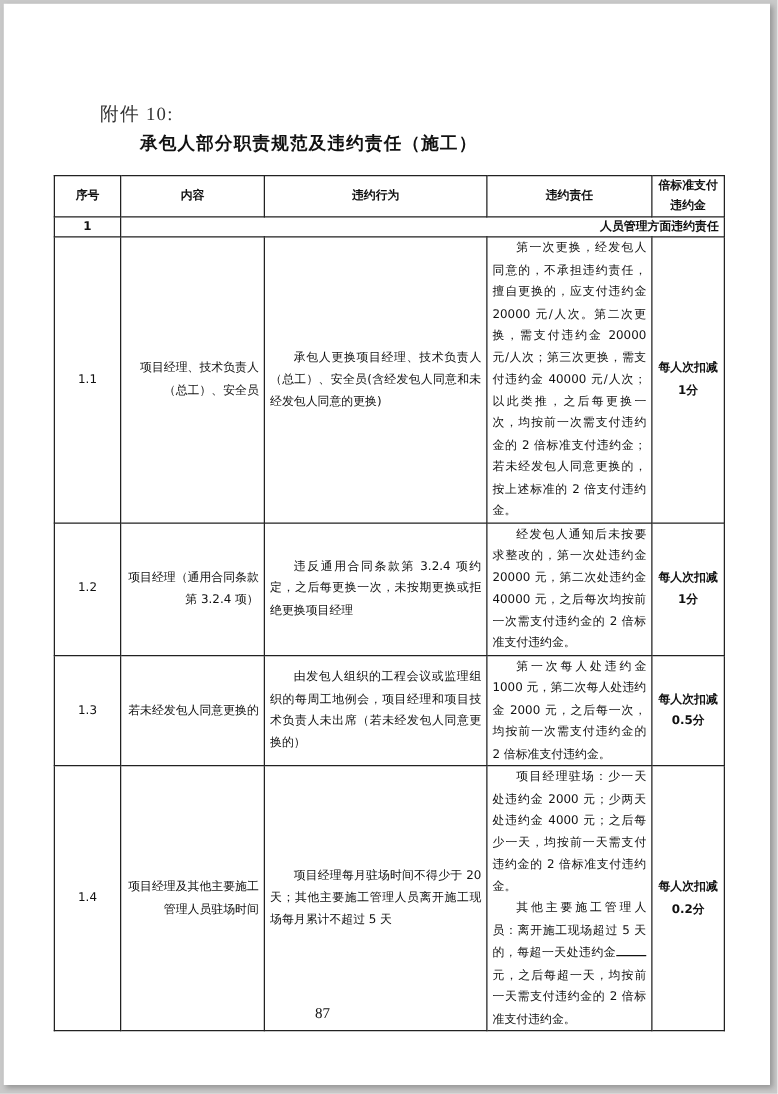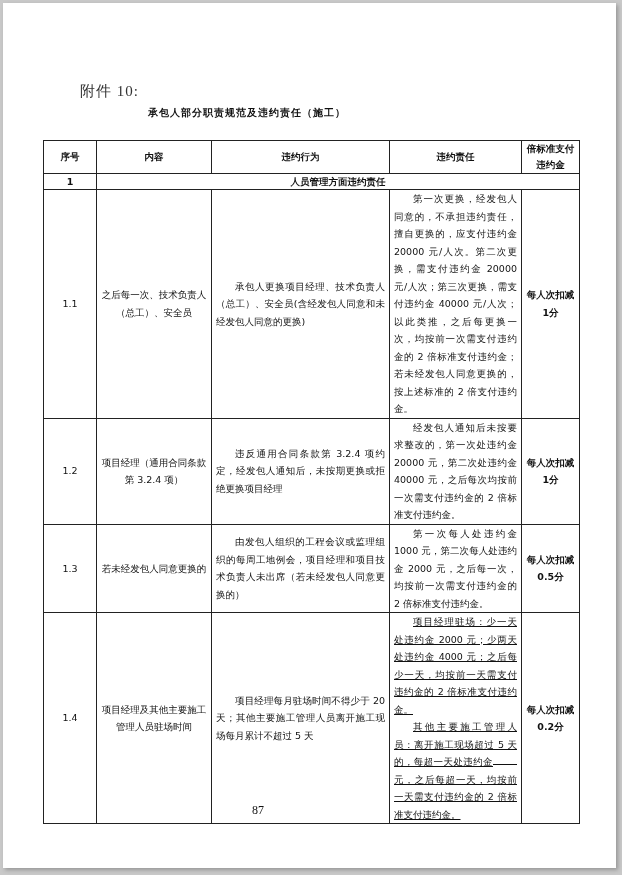--- a/index.html
+++ b/index.html
@@ -16,45 +16,45 @@
     box-shadow: 2px 2px 4px rgba(0,0,0,0.25);
   }
   .attach-label {
     position: absolute; left: 80px; top: 82px;
     font-family: "Liberation Serif", "DejaVu Serif", serif;
     font-size: 15px; color: #333; letter-spacing: 1px;
   }
   .doc-title {
     position: absolute; left: 0; top: 106px; width: 494px; text-align: center;
     font-family: "DejaVu Sans", sans-serif;
-    font-weight: bold; font-size: 10px; letter-spacing: 1px;
+    font-weight: bold; font-size: 14px; letter-spacing: 1px;
     box-sizing: border-box;
   }
   table.grid {
     position: absolute; left: 43px; top: 140px;
     border-collapse: collapse; table-layout: fixed;
     width: 536px;
     font-family: "DejaVu Sans", sans-serif;
     font-size: 9.5px; line-height: 17.5px;
   }
   table.grid td, table.grid th {
     border: 1.2px solid #222;
     padding: 0 4px;
     vertical-align: middle;
   }
   th {
     font-weight: bold; font-size: 9.5px; text-align: center; line-height: 16px;
   }
   .c-no { text-align: center; }
-  .c-content { text-align: center; padding-left: 7px; margin-top: 36px; }
+  .c-content { text-align: right; padding-left: 7px; margin-top: 36px; }
   .c-behavior { text-align: justify; text-indent: 2em; padding: 0 6px; margin-left: 12px; }
   .c-liability { text-align: justify; text-indent: 2em; vertical-align: top; padding: 0 5px; }
   .c-score { text-align: center; vertical-align: top; font-weight: bold; padding-top: 0; }
   .section-row td { font-weight: bold; height: 15px; line-height: 15px; }
-  .p { display: block; text-decoration: underline; }
+  .p { display: block; }
   .page-number {
     position: absolute; left: 0; width: 516px; top: 803px; text-align: center;
     font-family: "Liberation Serif", serif; font-size: 12px;
   }
   .blank { display: inline-block; width: 24px; border-bottom: 1px solid #111; height: 11px; vertical-align: baseline; }
 </style>
 </head>
 <body>
 
 <div class="page"></div>
@@ -80,30 +80,30 @@
     </tr>
   </thead>
   <tbody>
     <tr class="section-row">
       <td class="c-no">1</td>
       <td colspan="4" class="c-content">人员管理方面违约责任</td>
     </tr>
 
     <tr style="height:209px">
       <td class="c-no">1.1</td>
-      <td class="c-content">之后每一次、技术负责人（总工）、安全员</td>
+      <td class="c-content">项目经理、技术负责人（总工）、安全员</td>
       <td class="c-behavior">承包人更换项目经理、技术负责人（总工）、安全员(含经发包人同意和未经发包人同意的更换)</td>
       <td class="c-liability">第一次更换，经发包人同意的，不承担违约责任，擅自更换的，应支付违约金20000 元/人次。第二次更换，需支付违约金 20000 元/人次；第三次更换，需支付违约金 40000 元/人次；以此类推，之后每更换一次，均按前一次需支付违约金的 2 倍标准支付违约金；若未经发包人同意更换的，按上述标准的 2 倍支付违约金。</td>
       <td class="c-score">每人次扣减1分</td>
     </tr>
 
     <tr style="height:95px">
       <td class="c-no">1.2</td>
       <td class="c-content">项目经理（通用合同条款第 3.2.4 项）</td>
-      <td class="c-behavior">违反通用合同条款第 3.2.4 项约定，经发包人通知后，未按期更换或拒绝更换项目经理</td>
+      <td class="c-behavior">违反通用合同条款第 3.2.4 项约定，之后每更换一次，未按期更换或拒绝更换项目经理</td>
       <td class="c-liability">经发包人通知后未按要求整改的，第一次处违约金20000 元，第二次处违约金40000 元，之后每次均按前一次需支付违约金的 2 倍标准支付违约金。</td>
       <td class="c-score">每人次扣减1分</td>
     </tr>
 
     <tr style="height:83px">
       <td class="c-no">1.3</td>
       <td class="c-content">若未经发包人同意更换的</td>
       <td class="c-behavior">由发包人组织的工程会议或监理组织的每周工地例会，项目经理和项目技术负责人未出席（若未经发包人同意更换的）</td>
       <td class="c-liability">第一次每人处违约金1000 元，第二次每人处违约金 2000 元，之后每一次，均按前一次需支付违约金的 2 倍标准支付违约金。</td>
       <td class="c-score">每人次扣减0.5分</td>

